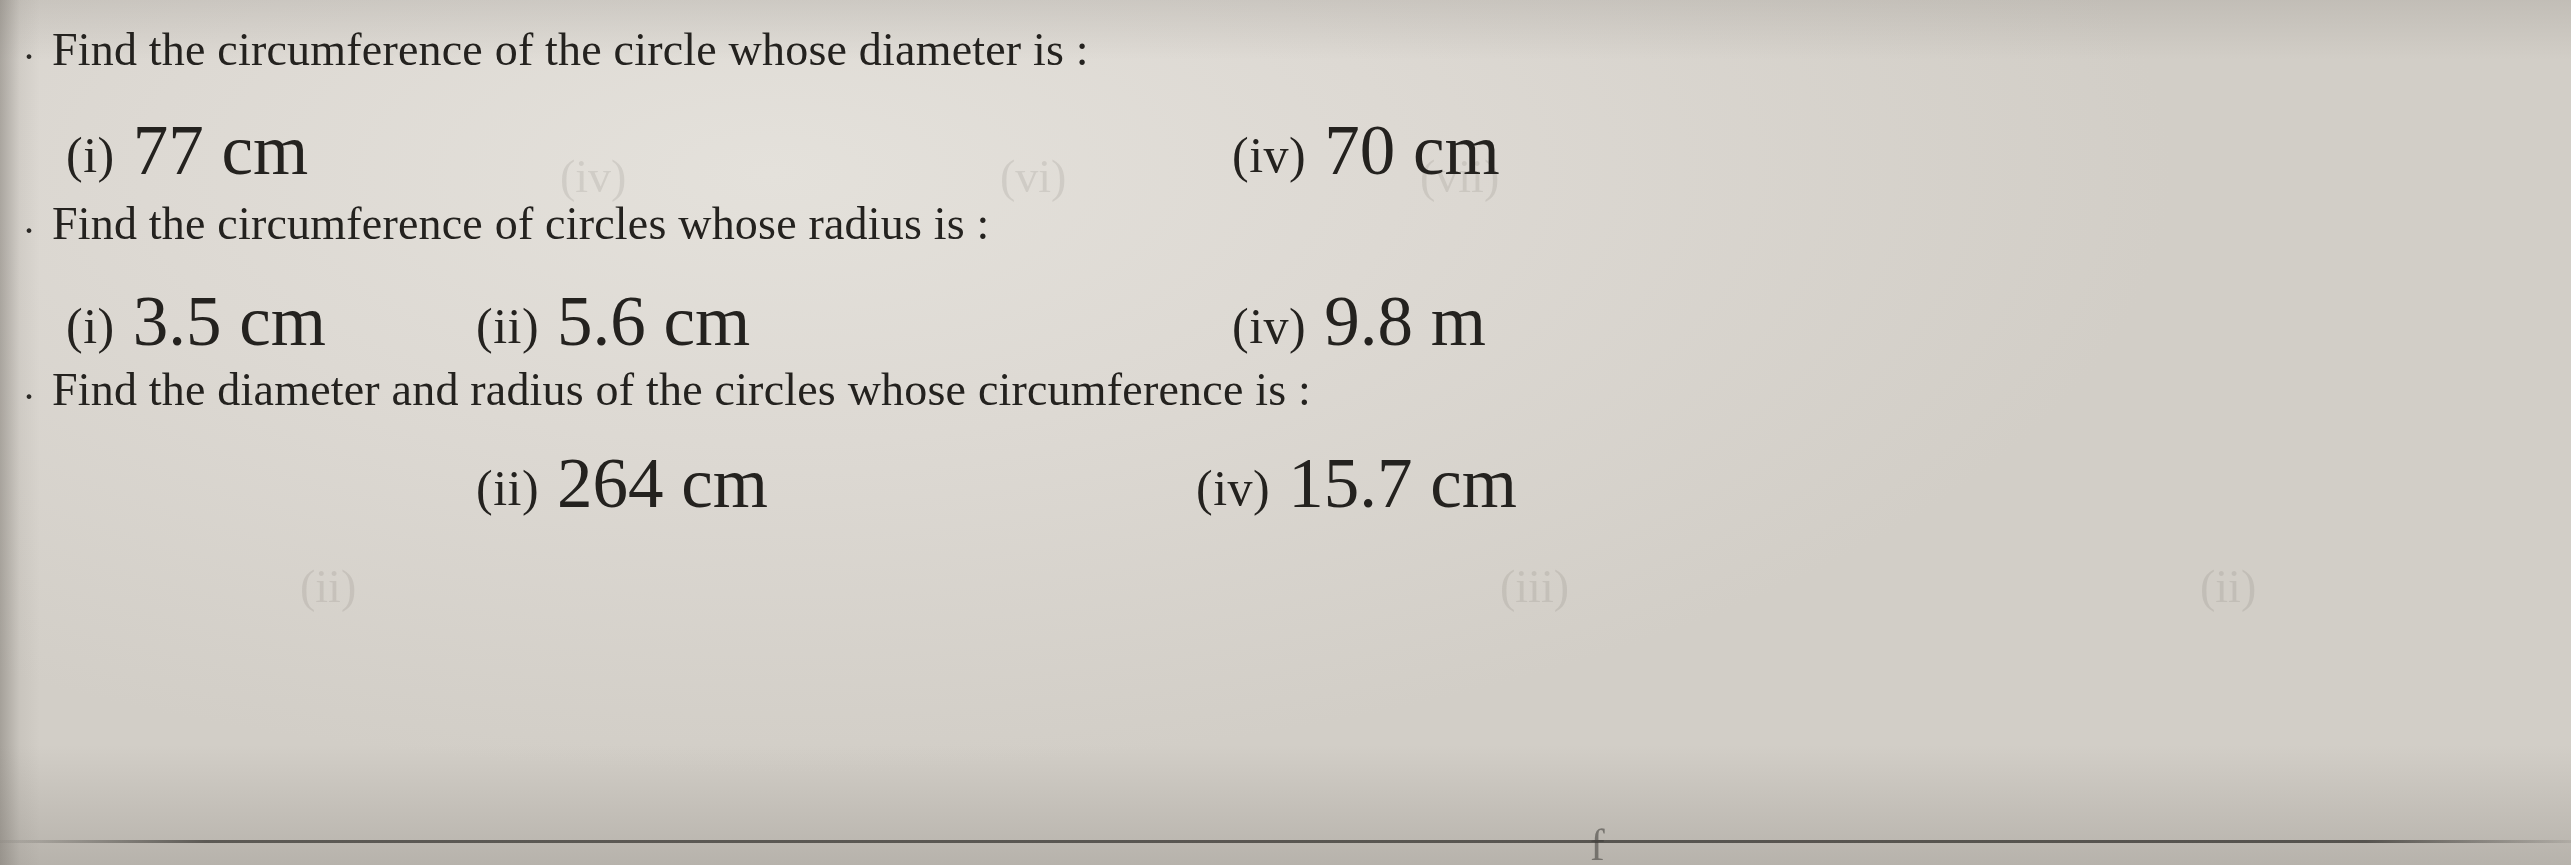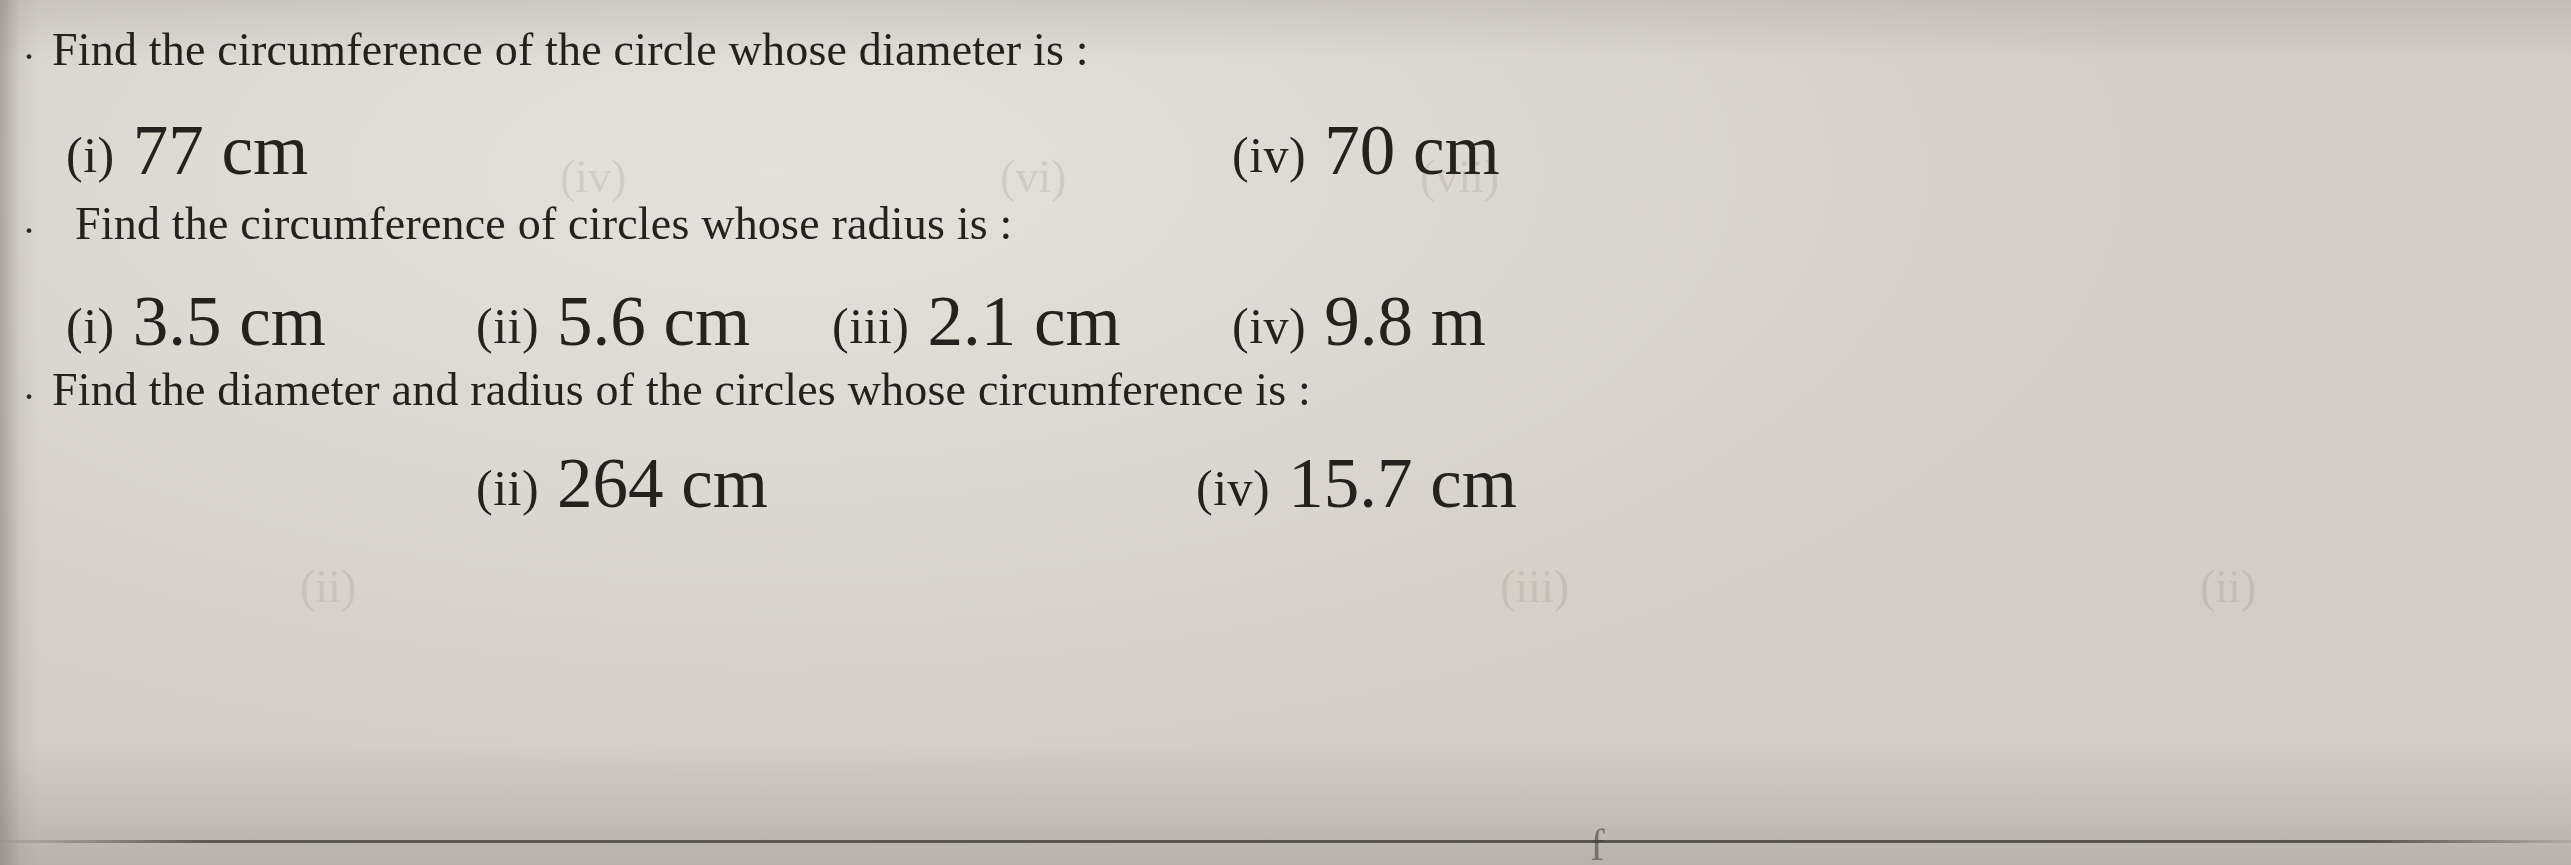--- a/index.html
+++ b/index.html
@@ -145,32 +145,29 @@
           <span class="rn">(i)</span><span class="val">77 cm</span>
         </span>
         <span class="opt" style="left:1180px;">
           <span class="rn">(iv)</span><span class="val">70 cm</span>
         </span>
       </div>
     </div>
 
     <div class="qrow" style="top:200px; height:70px;">
       <span class="bullet">.</span>
-      <span class="prompt" style="top:0;margin-left:23px;">Find the circumference of circles whose radius is :</span>
+      <span class="prompt" style="top:0;">Find the circumference of circles whose radius is :</span>
     </div>
     <div class="qrow" style="top:286px; height:80px;">
       <div class="options">
         <span class="opt" style="left:14px;">
           <span class="rn">(i)</span><span class="val">3.5 cm</span>
         </span>
         <span class="opt" style="left:424px;">
           <span class="rn">(ii)</span><span class="val">5.6 cm</span>
-        </span>
-        <span class="opt" style="left:780px;">
-          <span class="rn">(iii)</span><span class="val">2.1 cm</span>
         </span>
         <span class="opt" style="left:1180px;">
           <span class="rn">(iv)</span><span class="val">9.8 m</span>
         </span>
       </div>
     </div>
 
     <div class="qrow" style="top:366px; height:70px;">
       <span class="bullet">.</span>
       <span class="prompt" style="top:0;">Find the diameter and radius of the circles whose circumference is :</span>

